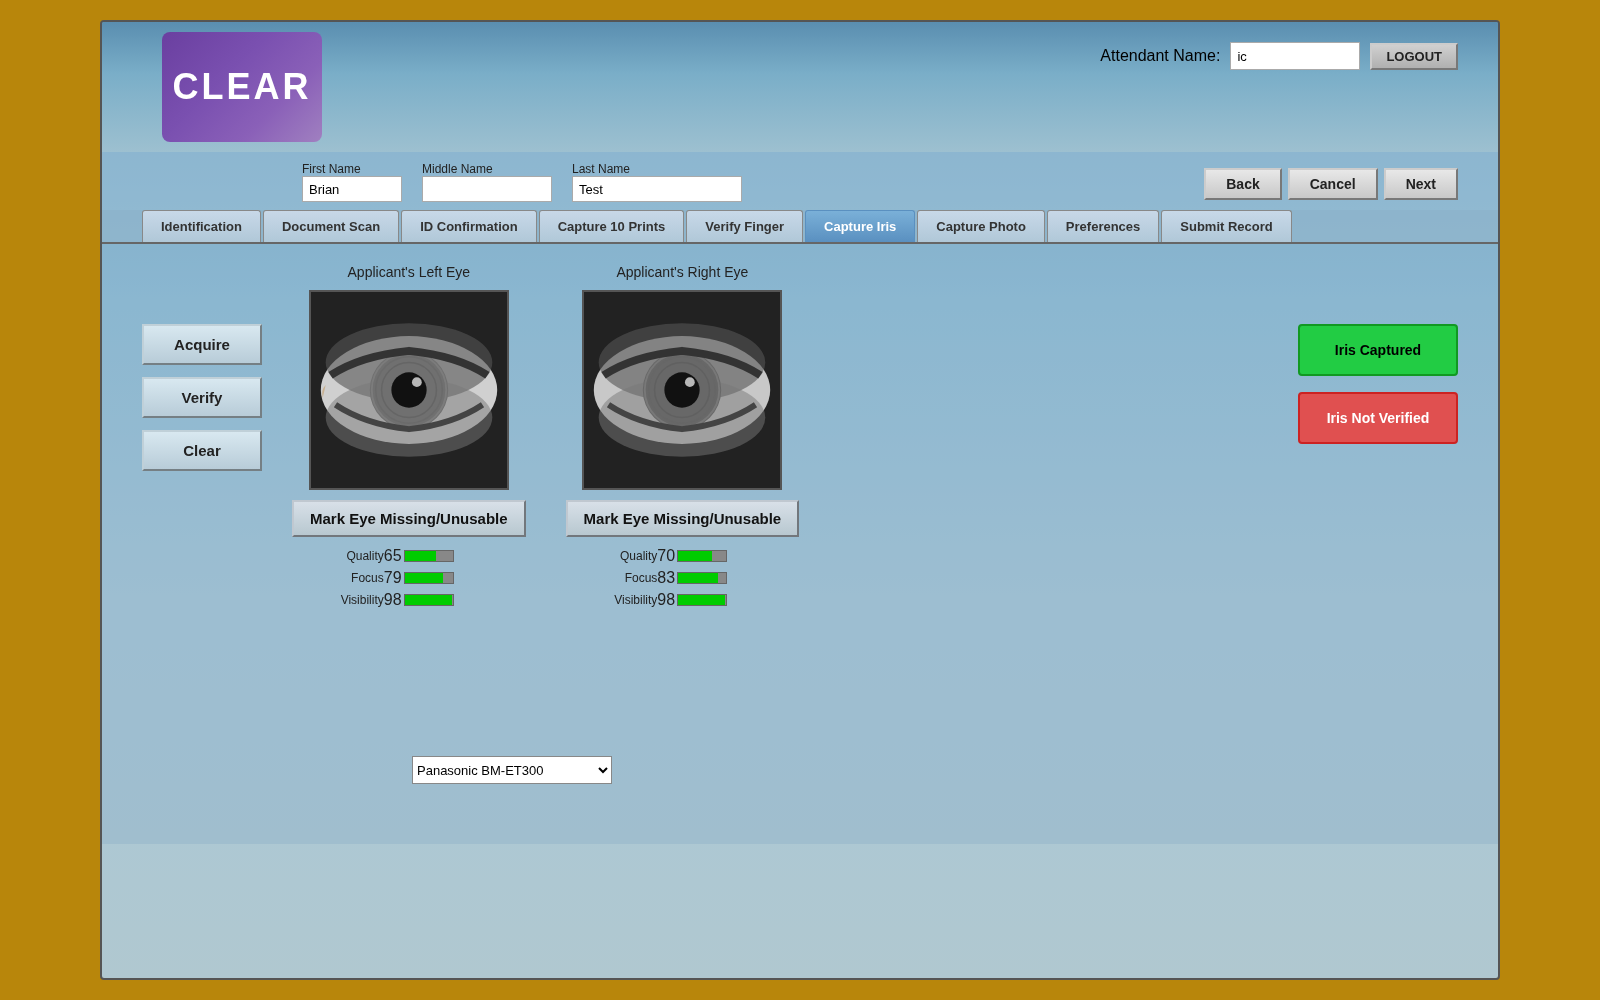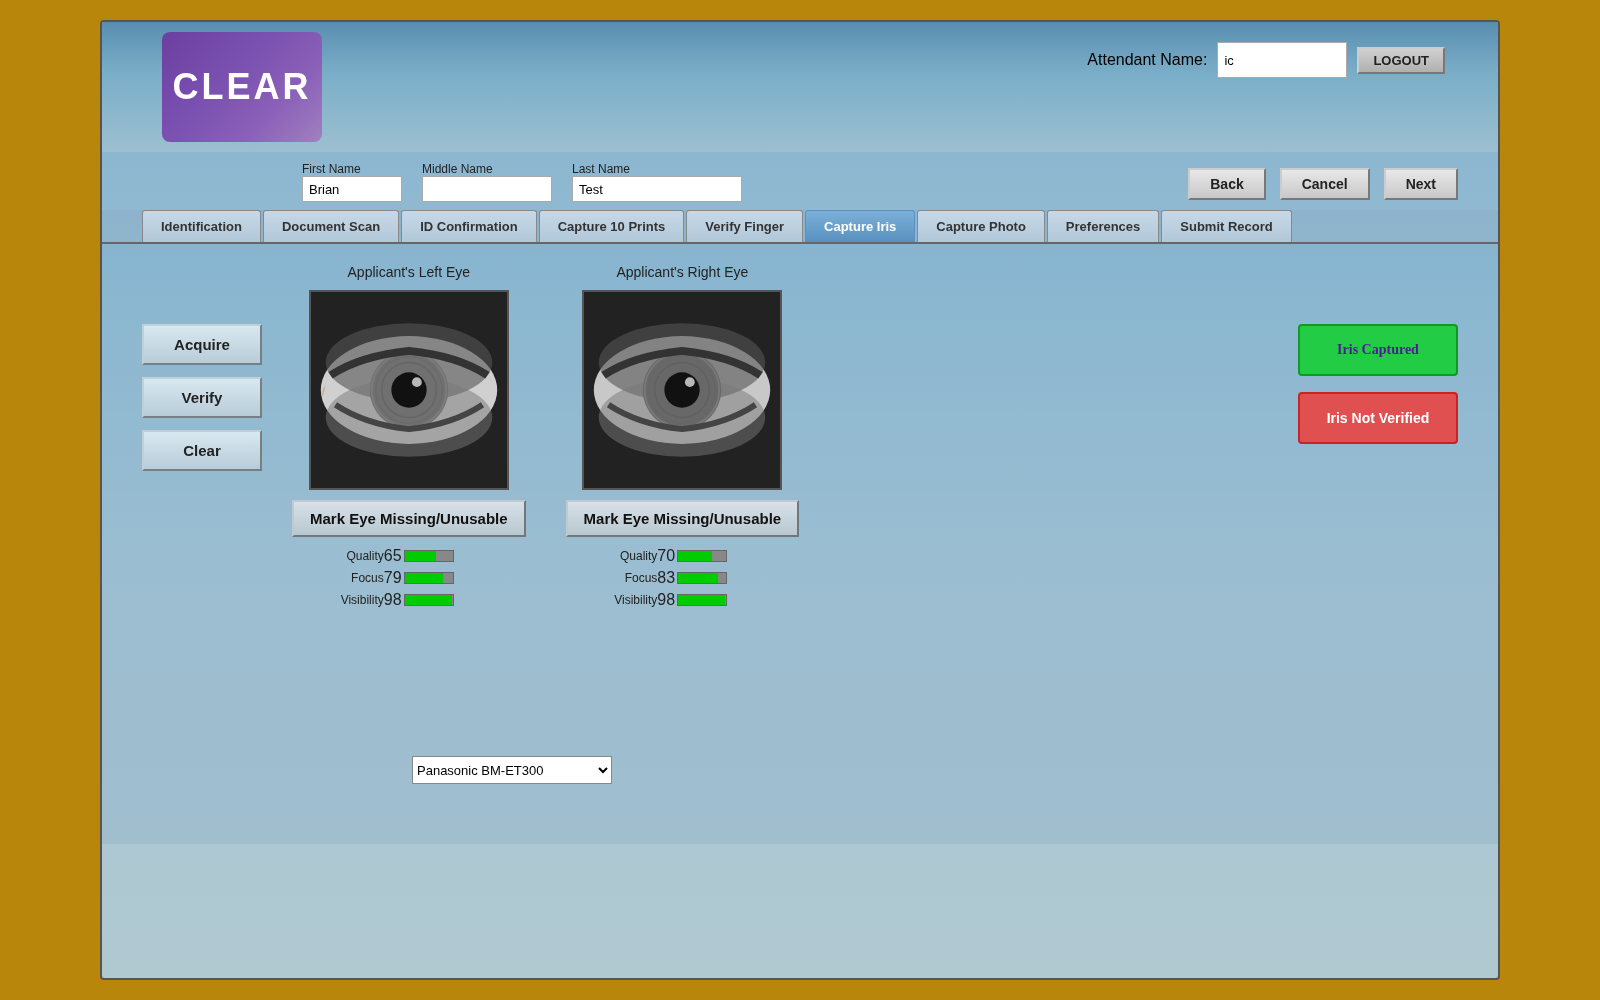--- a/index.html
+++ b/index.html
@@ -44,30 +44,30 @@
 
     #logo-text {
       color: white;
       font-size: 36px;
       font-weight: bold;
       letter-spacing: 3px;
     }
 
     #attendant-area {
       position: absolute;
-      right: 53px;
+      right: 40px;
       top: 20px;
       display: flex;
       align-items: center;
       gap: 10px;
     }
 
     #attendant-input {
       width: 130px;
-      height: 36px;
+      height: 28px;
       background: white;
       border: 1px solid #aaa;
       padding: 2px 6px;
       font-size: 13px;
     }
 
     #logout-button {
       background: linear-gradient(180deg, #d0d0d0 0%, #b0b0b0 100%);
       border: 2px outset #ccc;
       padding: 4px 14px;
@@ -108,21 +108,21 @@
     }
 
     .field-input.narrow { width: 100px; }
     .field-input.medium { width: 130px; }
     .field-input.wide { width: 170px; }
     .field-input.account { width: 190px; }
 
     #nav-buttons {
       margin-left: auto;
       display: flex;
-      gap: 14px;
+      gap: 6px;
       align-items: center;
       padding-bottom: 2px;
     }
 
     .nav-btn {
       background: linear-gradient(180deg, #e8e8e8 0%, #c8c8c8 100%);
       border: 2px outset #ccc;
       padding: 6px 20px;
       font-size: 14px;
       font-weight: bold;
@@ -286,23 +286,22 @@
       padding: 16px 20px;
       font-size: 14px;
       font-weight: bold;
       text-align: center;
       border-radius: 4px;
       width: 160px;
     }
 
     .status-badge.green {
       background: #22cc44;
-      color: #4c1d95;
+      color: #000000;
       border: 2px solid #119922;
-      font-family: Liberation Serif, serif;
     }
 
     .status-badge.red {
       background: #e05050;
       color: #fff;
       border: 2px solid #cc2222;
     }
 
     
     #device-dropdown-area {

